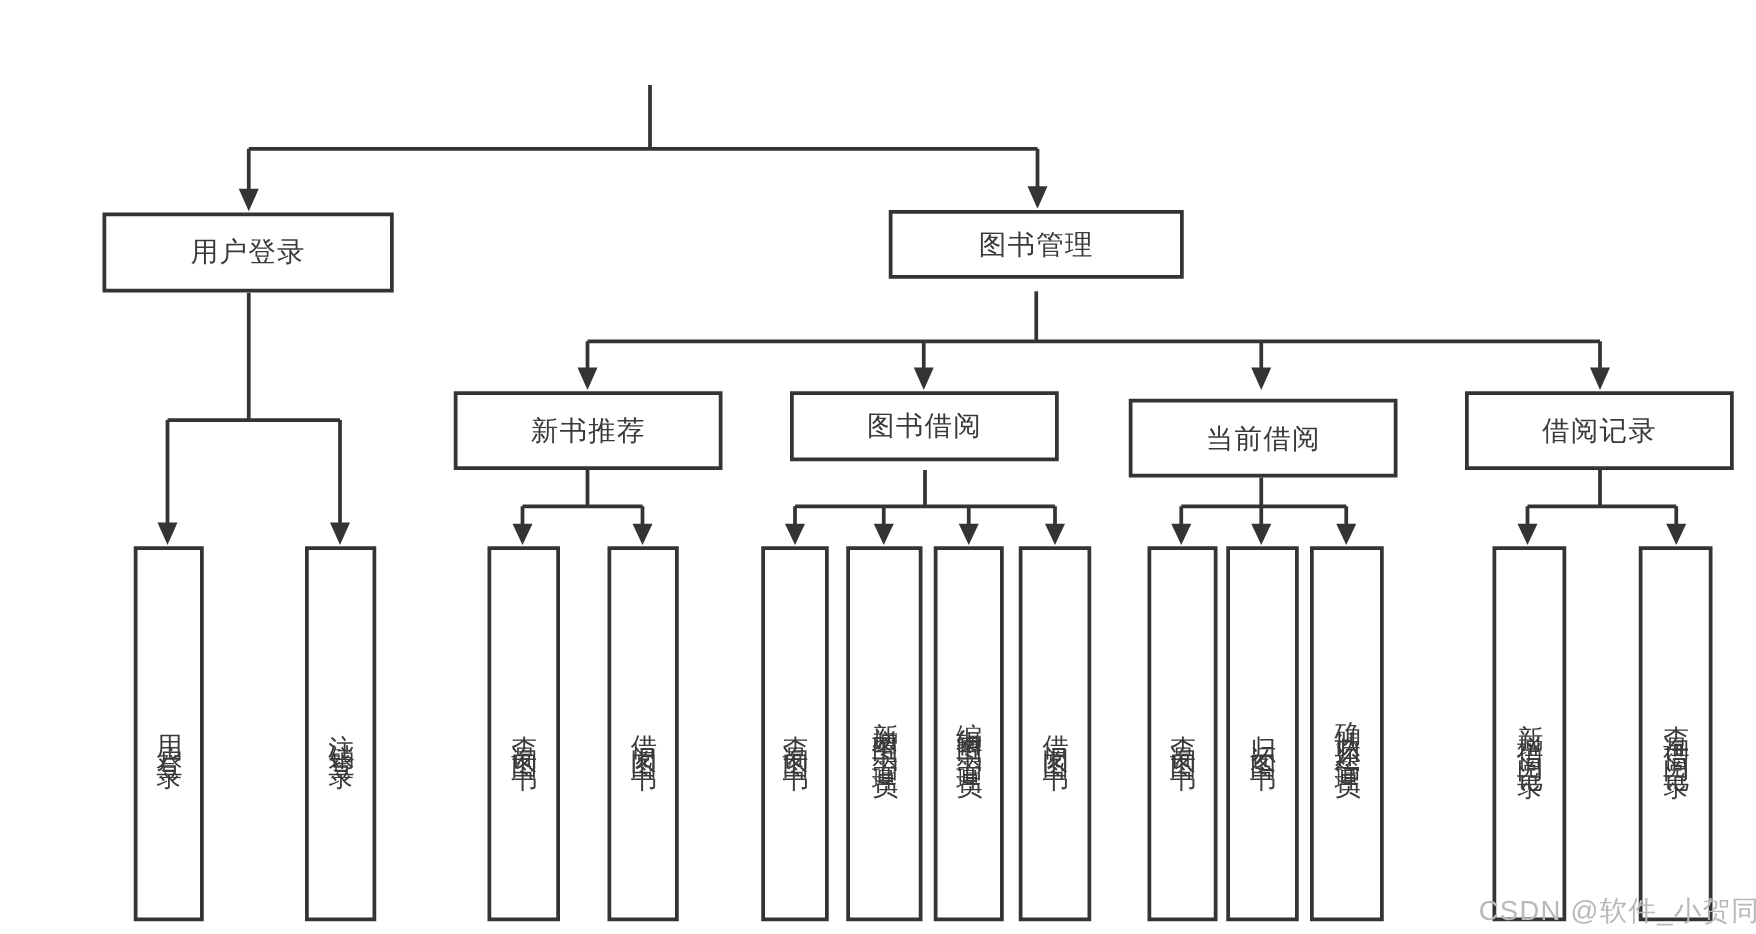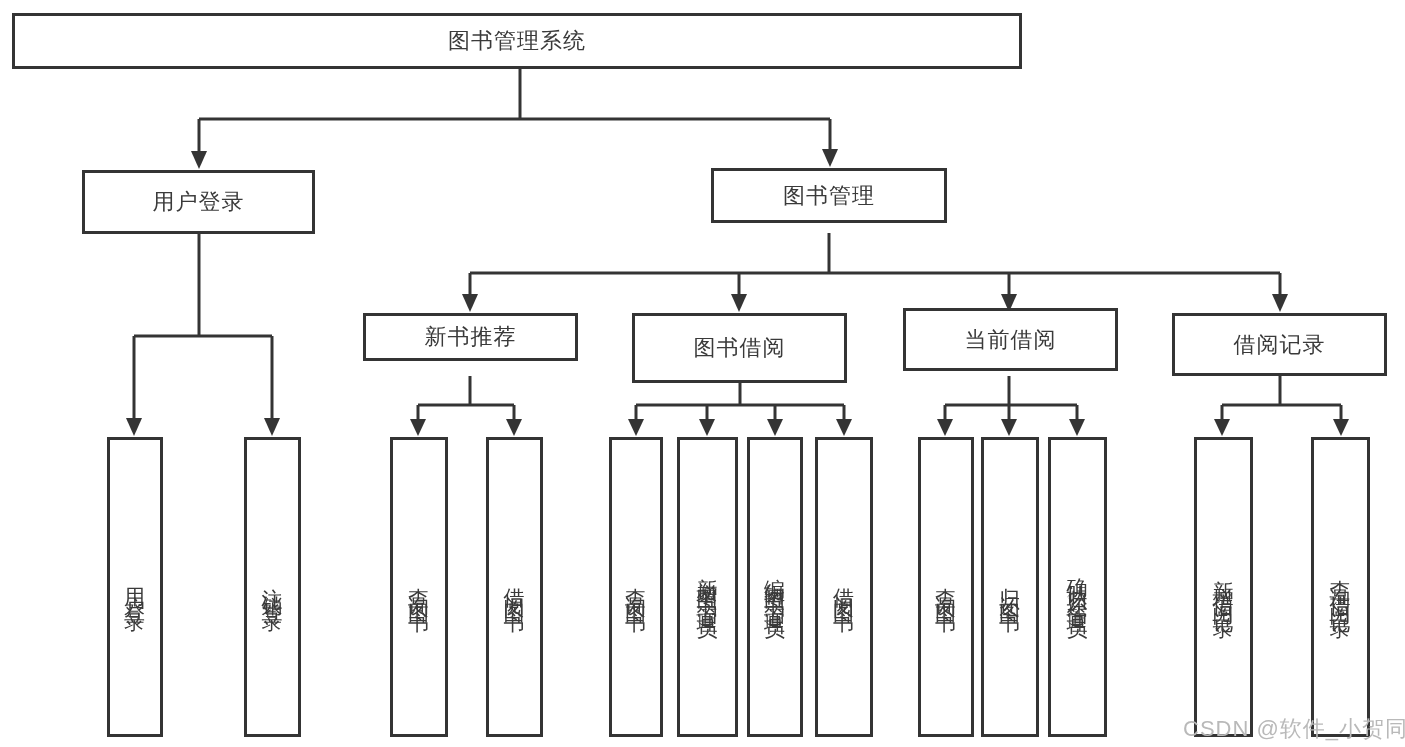--- a/index.html
+++ b/index.html
@@ -112,38 +112,35 @@
 
       <polygon points="937,419 953,419 945,436"></polygon>
       <polygon points="1001,419 1017,419 1009,436"></polygon>
       <polygon points="1069,419 1085,419 1077,436"></polygon>
 
       <polygon points="1214,419 1230,419 1222,436"></polygon>
       <polygon points="1333,419 1349,419 1341,436"></polygon>
     </g>
   </svg>
 
-  <div class="node hbox" style="left:12px;top:13px;width:1010px;height:56px;">
-    <span>图书管理系统</span>
-  </div>
 
   <div class="node hbox" style="left:82px;top:170px;width:233px;height:64px;">
     <span>用户登录</span>
   </div>
   <div class="node hbox" style="left:711px;top:168px;width:236px;height:55px;">
     <span>图书管理</span>
   </div>
 
-  <div class="node hbox" style="left:363px;top:313px;width:215px;height:48px;">
+  <div class="node hbox" style="left:363px;top:313px;width:215px;height:63px;">
     <span>新书推荐</span>
   </div>
-  <div class="node hbox" style="left:632px;top:313px;width:215px;height:70px;">
+  <div class="node hbox" style="left:632px;top:313px;width:215px;height:56px;">
     <span>图书借阅</span>
   </div>
-  <div class="node hbox" style="left:903px;top:308px;width:215px;height:63px;">
+  <div class="node hbox" style="left:903px;top:319px;width:215px;height:63px;">
     <span>当前借阅</span>
   </div>
   <div class="node hbox" style="left:1172px;top:313px;width:215px;height:63px;">
     <span>借阅记录</span>
   </div>
 
   <div class="node vbox" style="left:107px;top:437px;width:56px;height:300px;">
     <span>用户登录</span>
   </div>
   <div class="node vbox" style="left:244px;top:437px;width:57px;height:300px;">

